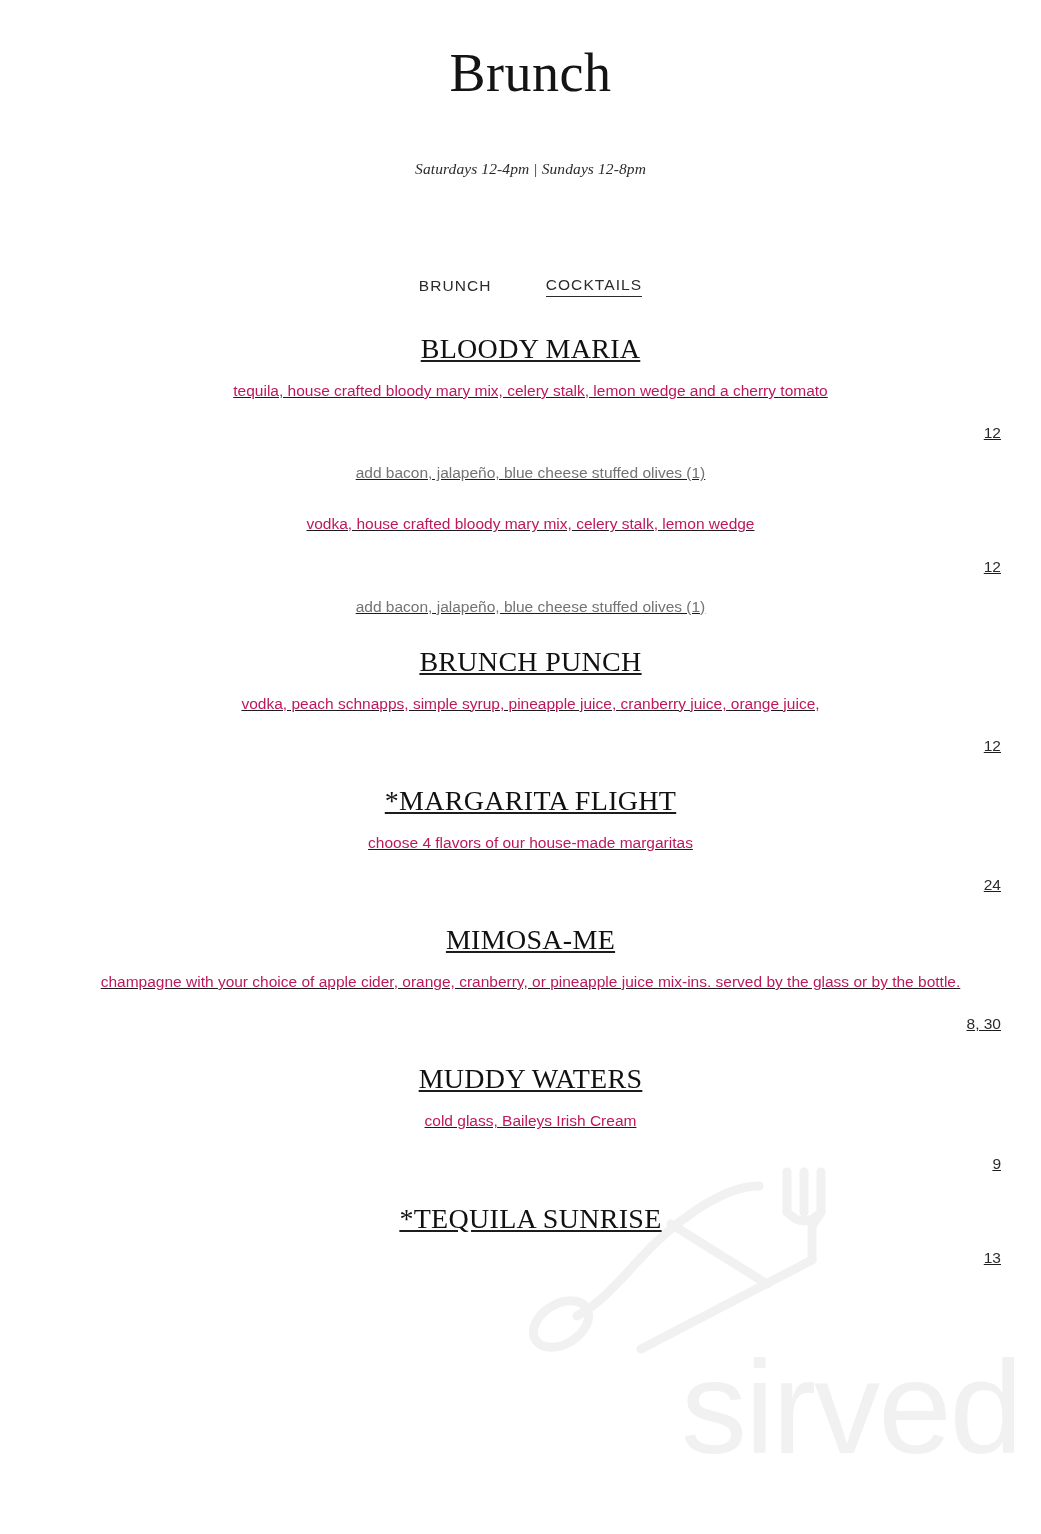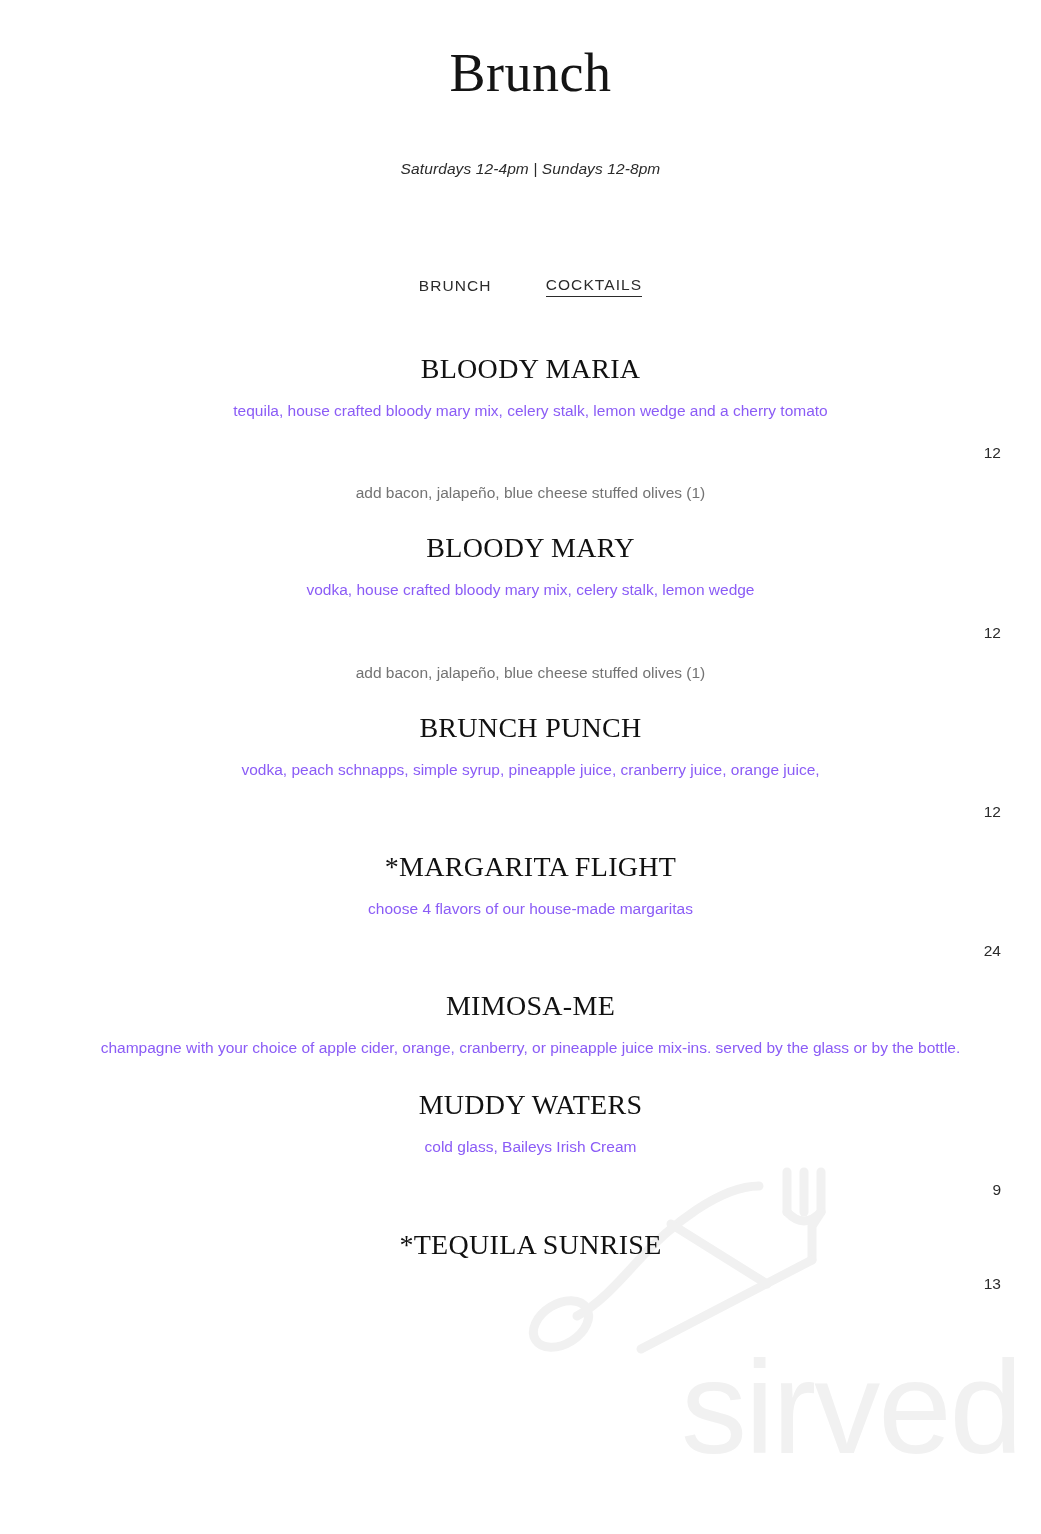--- a/index.html
+++ b/index.html
@@ -29,21 +29,21 @@
     font-family: "Liberation Serif", serif;
     font-size: 54px;
     font-weight: 400;
     text-align: center;
     letter-spacing: 0.5px;
     margin: 12px 0 0 0;
     color: #141414;
   }
 
   .menu-hours {
-    font-family: Liberation Sans, sans-serif;
+    font-family: Liberation Serif, serif;
     font-style: italic;
     font-size: 15.5px;
     text-align: center;
     margin-top: 56px;
     color: #2b2b2b;
     letter-spacing: 0.1px;
   }
 
   .tabs {
     display: flex;
@@ -57,38 +57,39 @@
     letter-spacing: 1.1px;
     color: #2b2b2b;
     padding-bottom: 2px;
     cursor: pointer;
   }
   .tab.active {
     border-bottom: 1px solid #2b2b2b;
   }
 
   .items {
-    margin-top: 56px;
+    margin-top: 36px;
+    text-decoration: underline;
   }
 
   .item {
     text-align: center;
     margin-bottom: 30px;
   }
   .item-name {
     font-family: "Liberation Serif", serif;
     font-size: 28px;
     font-weight: 400;
     letter-spacing: 0.3px;
     color: #111111;
     margin: 0 0 14px 0;
   }
   .item-desc {
     font-size: 15.5px;
-    color: #8b5cf6;
+    color: #be185d;
     line-height: 1.5;
     margin: 0 auto 22px auto;
     max-width: 980px;
   }
   .item-price {
     font-size: 15.5px;
     color: #2b2b2b;
     margin: 0 0 22px 0;
     text-align: right;
   }
@@ -162,41 +163,41 @@
   <div class="items">
 
     <div class="item">
       <h2 class="item-name">BLOODY MARIA</h2>
       <p class="item-desc">tequila, house crafted bloody mary mix, celery stalk, lemon wedge and a cherry tomato</p>
       <p class="item-price">12</p>
       <p class="item-addon">add bacon, jalapeño, blue cheese stuffed olives (1)</p>
     </div>
 
     <div class="item gap-top">
-      <h2 class="item-name">BLOODY MARY</h2>
       <p class="item-desc">vodka, house crafted bloody mary mix, celery stalk, lemon wedge</p>
       <p class="item-price">12</p>
       <p class="item-addon">add bacon, jalapeño, blue cheese stuffed olives (1)</p>
     </div>
 
     <div class="item gap-top">
       <h2 class="item-name">BRUNCH PUNCH</h2>
       <p class="item-desc">vodka, peach schnapps, simple syrup, pineapple juice, cranberry juice, orange juice,</p>
       <p class="item-price">12</p>
     </div>
 
     <div class="item gap-top">
       <h2 class="item-name">*MARGARITA FLIGHT</h2>
       <p class="item-desc">choose 4 flavors of our house-made margaritas</p>
       <p class="item-price">24</p>
     </div>
 
     <div class="item gap-top">
       <h2 class="item-name">MIMOSA-ME</h2>
       <p class="item-desc">champagne with your choice of apple cider, orange, cranberry, or pineapple juice mix-ins. served by the glass or by the bottle.</p>
+      <p class="item-price">8, 30</p>
     </div>
 
     <div class="item gap-top">
       <h2 class="item-name">MUDDY WATERS</h2>
       <p class="item-desc">cold glass, Baileys Irish Cream</p>
       <p class="item-price">9</p>
     </div>
 
     <div class="item gap-top">
       <h2 class="item-name">*TEQUILA SUNRISE</h2>

